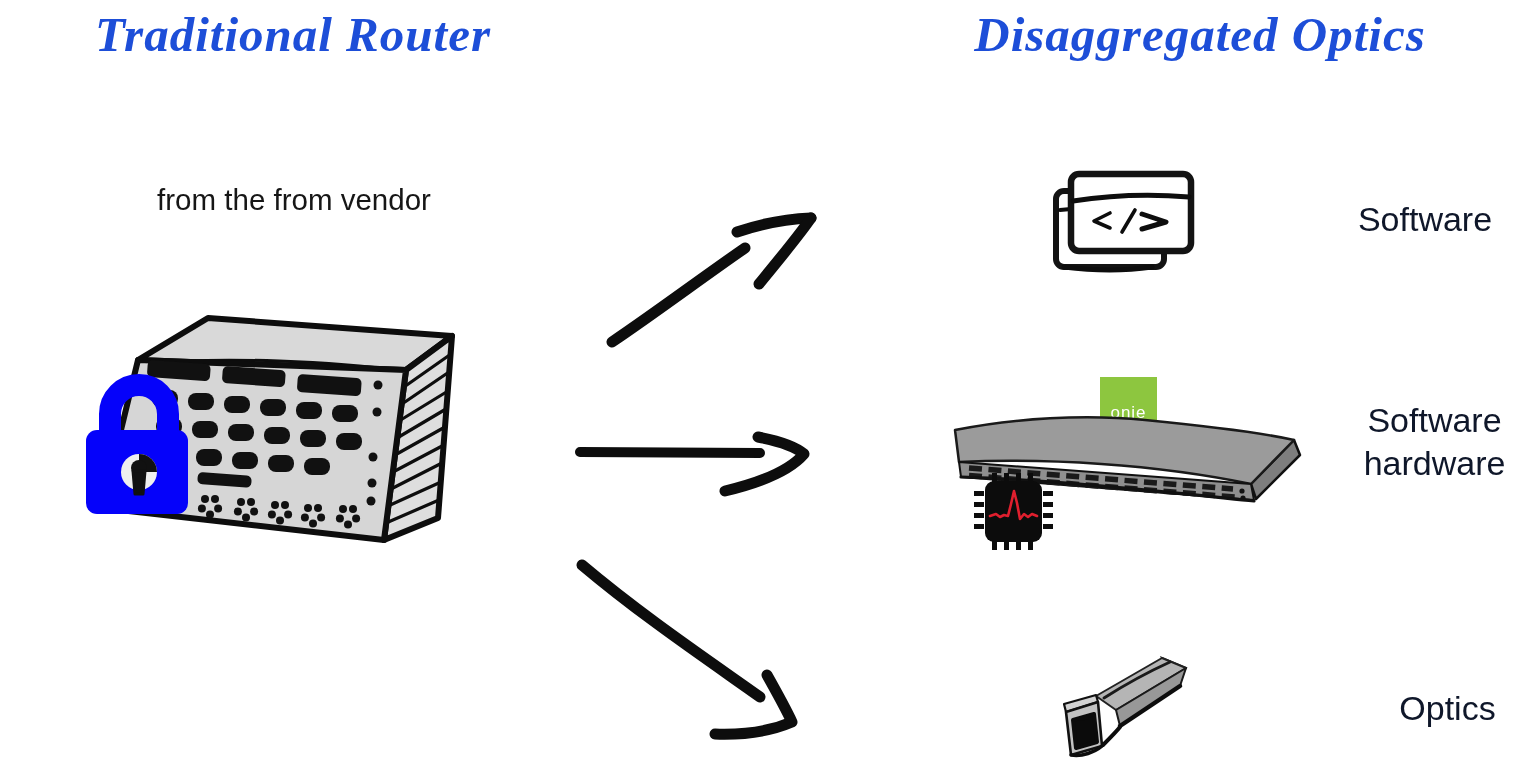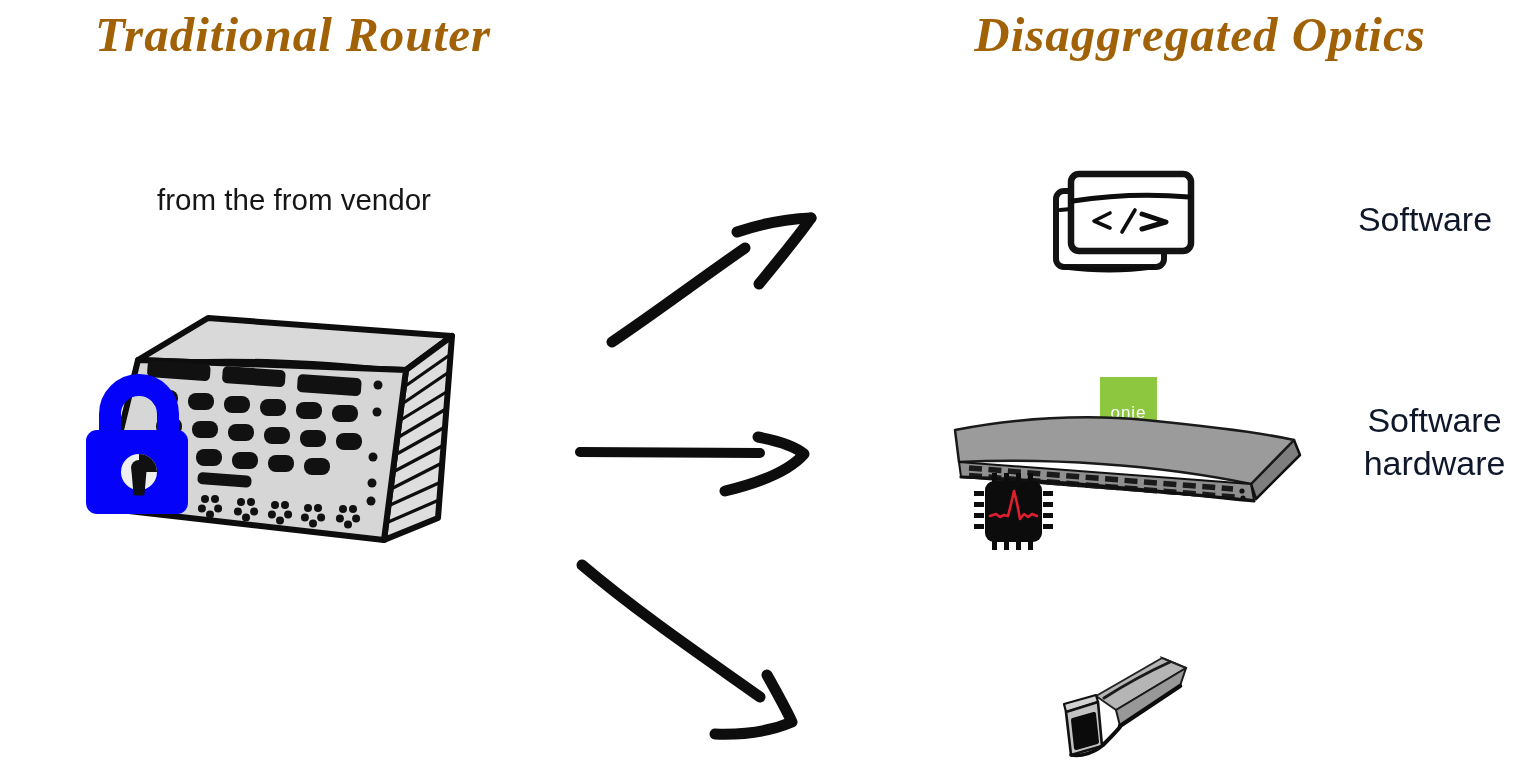--- a/index.html
+++ b/index.html
@@ -3,21 +3,21 @@
 <meta charset="utf-8">
 <style>
   html,body{margin:0;padding:0;background:#ffffff;}
   .canvas{
     position:relative;width:1536px;height:765px;background:#ffffff;overflow:hidden;
     font-family:"Liberation Sans",sans-serif;color:#141414;
   }
   .abs{position:absolute;}
   .title{
     font-family:"Liberation Serif",serif;font-style:italic;font-weight:700;
-    font-size:49px;letter-spacing:1px;color:#a16207;text-align:center;white-space:nowrap;
+    font-size:49px;letter-spacing:1px;color:#1d4ed8;text-align:center;white-space:nowrap;
   }
   .subtitle{
     font-size:29.5px;line-height:1.35;text-align:center;color:#161616;font-weight:400;
   }
   .item-label{
     font-size:34px;line-height:1.25;color:#0f172a;text-align:center;
   }
   svg{display:block;}
   .stroke{fill:none;stroke:#0d0d0d;stroke-linecap:round;stroke-linejoin:round;}
 </style>
@@ -196,14 +196,15 @@
     <path d="M16,64 L48,54 L46,47 L14,56 Z" fill="#d2d2d2" stroke="#111111" stroke-width="2.2" stroke-linejoin="round"></path>
     <path d="M16,64 L48,54 L52,98 L21,107 Z" fill="#c2c2c2" stroke="#111111" stroke-width="2.6" stroke-linejoin="round"></path>
     <path d="M23,72 L44,66 L47,94 L26,100 Z" fill="#0b0b0b" stroke="#0b0b0b" stroke-width="4" stroke-linejoin="round"></path>
     <path d="M30,69 l8,-2 l1,4 l-9,2 Z" fill="#0b0b0b"></path>
     <path d="M21,107 C32,109 45,104 52,98" fill="none" stroke="#0d0d0d" stroke-width="3.5" stroke-linecap="round"></path>
     <path d="M53,97 C60,90 66,84 70,79" fill="none" stroke="#0d0d0d" stroke-width="4" stroke-linecap="round"></path>
   </svg>
 
   <div class="abs item-label" style="left:1340px;top:198px;width:170px;">Software</div>
   <div class="abs item-label" style="left:1343px;top:399px;width:183px;">Software hardware</div>
+  <div class="abs item-label" style="left:1385px;top:687px;width:125px;">Optics</div>
 
 </div>
 
 </body></html>

